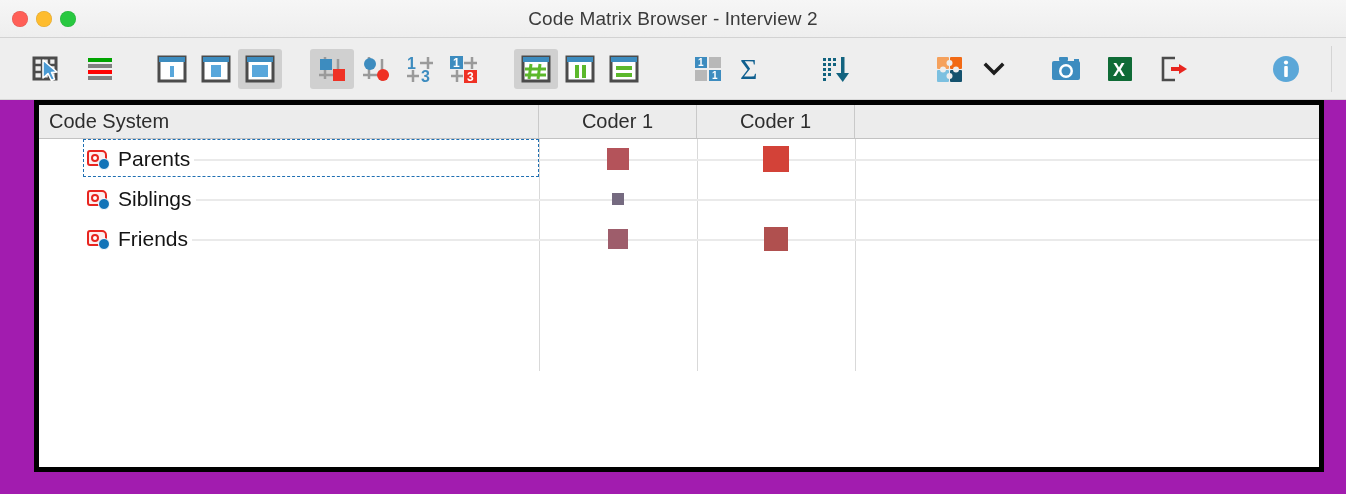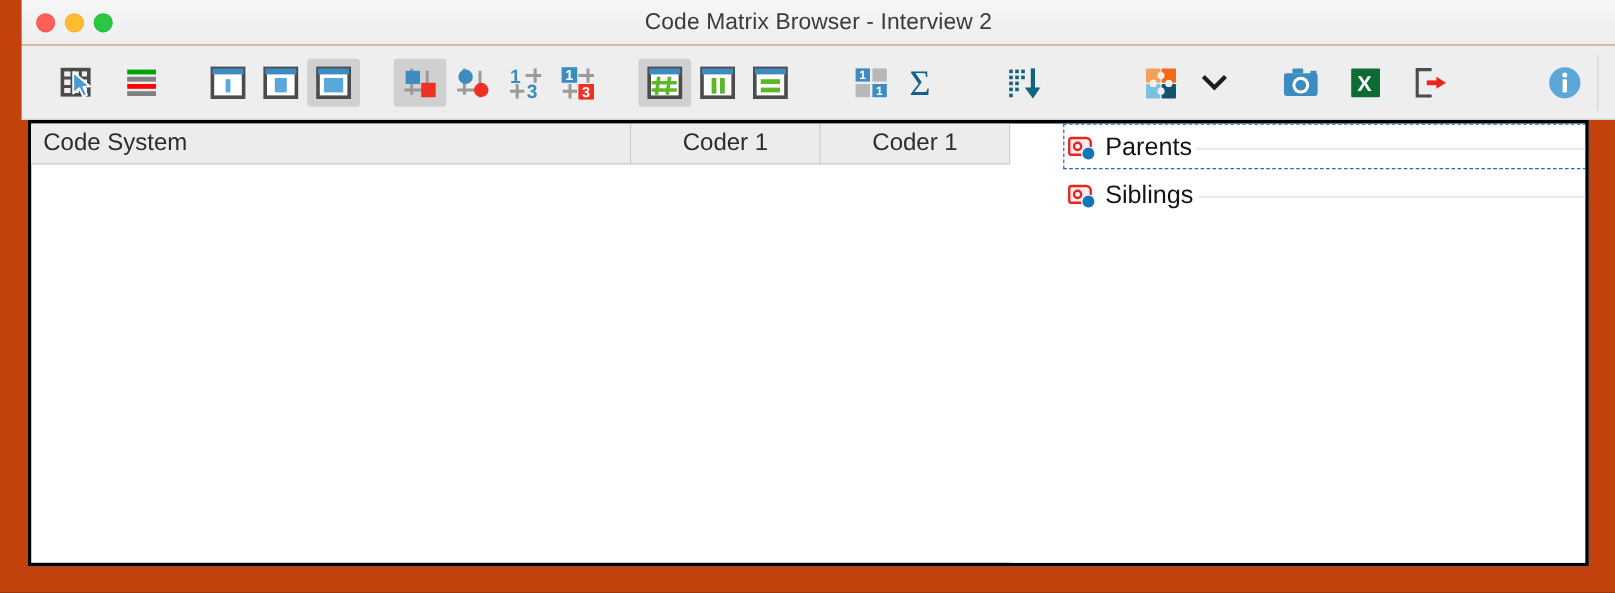--- a/index.html
+++ b/index.html
@@ -9,24 +9,23 @@
     background: #000;
     font-family: "Liberation Sans", sans-serif;
     overflow: hidden;
   }
 
   
   #window {
     position: absolute;
     left: 0; top: 0;
     width: 1346px; height: 494px;
-    background: #c2410c;
+    background: #a21caf;
     display: flex;
     flex-direction: column;
-    padding-left: 18px;
   }
 
   
   #titlebar {
     position: relative;
     height: 38px;
     min-height: 38px;
     background: linear-gradient(to bottom, #f6f6f6 0%, #eeeeee 100%);
     border-bottom: 1px solid #d2d2d2;
     display: flex;
@@ -83,24 +82,25 @@
     right: 14px;
     top: 8px;
     width: 1px;
     height: 46px;
     background: #d4d4d4;
   }
 
   
   #table-wrap {
     flex: 1 1 auto;
-    margin: 0 22px 22px 5px;
+    margin: 0 22px 22px 34px;
     background: #ffffff;
-    border: 3px solid #000000;
-    display: flex;
+    border: 5px solid #000000;
+    display: flex;
+    flex-direction: column;
     position: relative;
     overflow: hidden;
   }
   #table-head {
     height: 34px;
     min-height: 34px;
     background: #ececec;
     border-bottom: 1px solid #c2c2c2;
     display: flex;
     align-items: stretch;
@@ -519,17 +519,34 @@
                 <span class="box"></span>
                 <span class="ring"></span>
                 <span class="dot"></span>
               </span>
               <span class="row-name">Siblings</span>
             </div>
             <div class="cell" style="left: 579px;">
               <span class="sq" style="width: 12px; height: 12px; background: rgb(117, 106, 128);"></span>
             </div>
           </div>
+          <div class="row">
+            <div class="row-guide"></div>
+            <div class="row-label">
+              <span class="code-icon">
+                <span class="box"></span>
+                <span class="ring"></span>
+                <span class="dot"></span>
+              </span>
+              <span class="row-name">Friends</span>
+            </div>
+            <div class="cell" style="left: 579px;">
+              <span class="sq" style="width: 20px; height: 20px; background: rgb(158, 93, 107);"></span>
+            </div>
+            <div class="cell" style="left: 737px;">
+              <span class="sq" style="width: 24px; height: 24px; background: rgb(176, 80, 79);"></span>
+            </div>
+          </div>
         </div>
     </div>
 
   </div>
 </div>
 
 </body></html>

